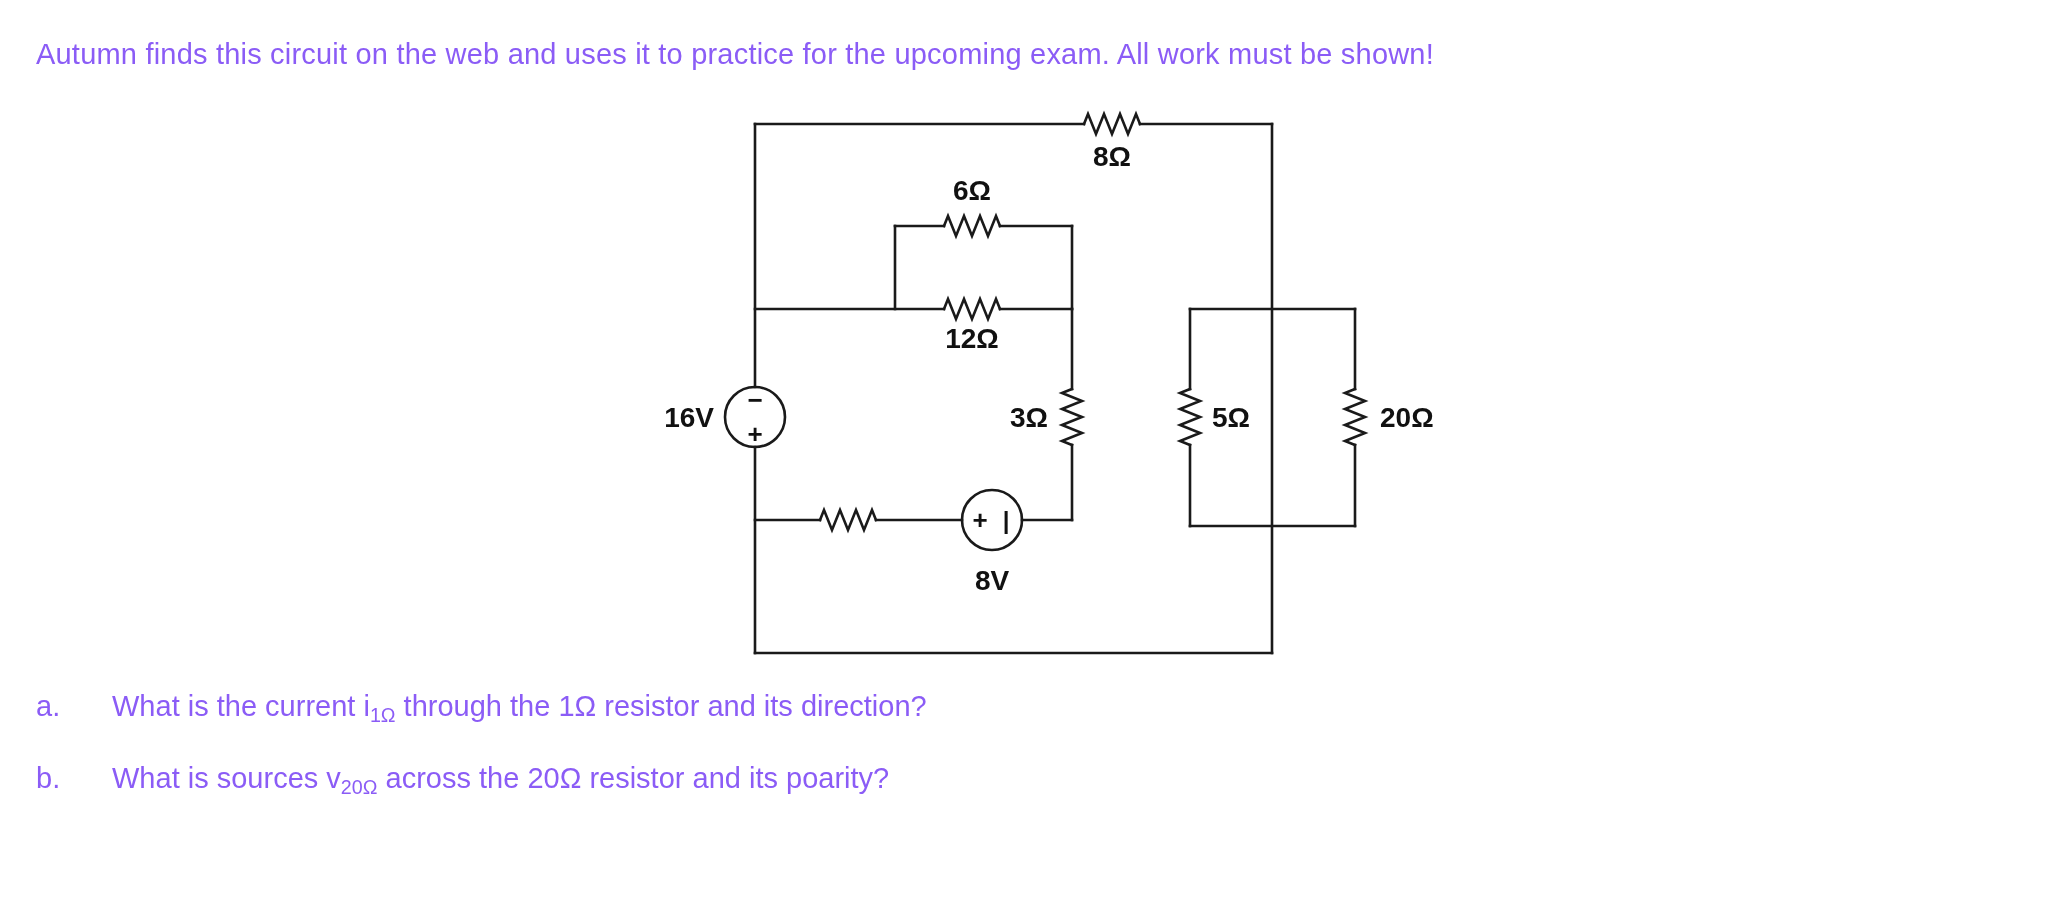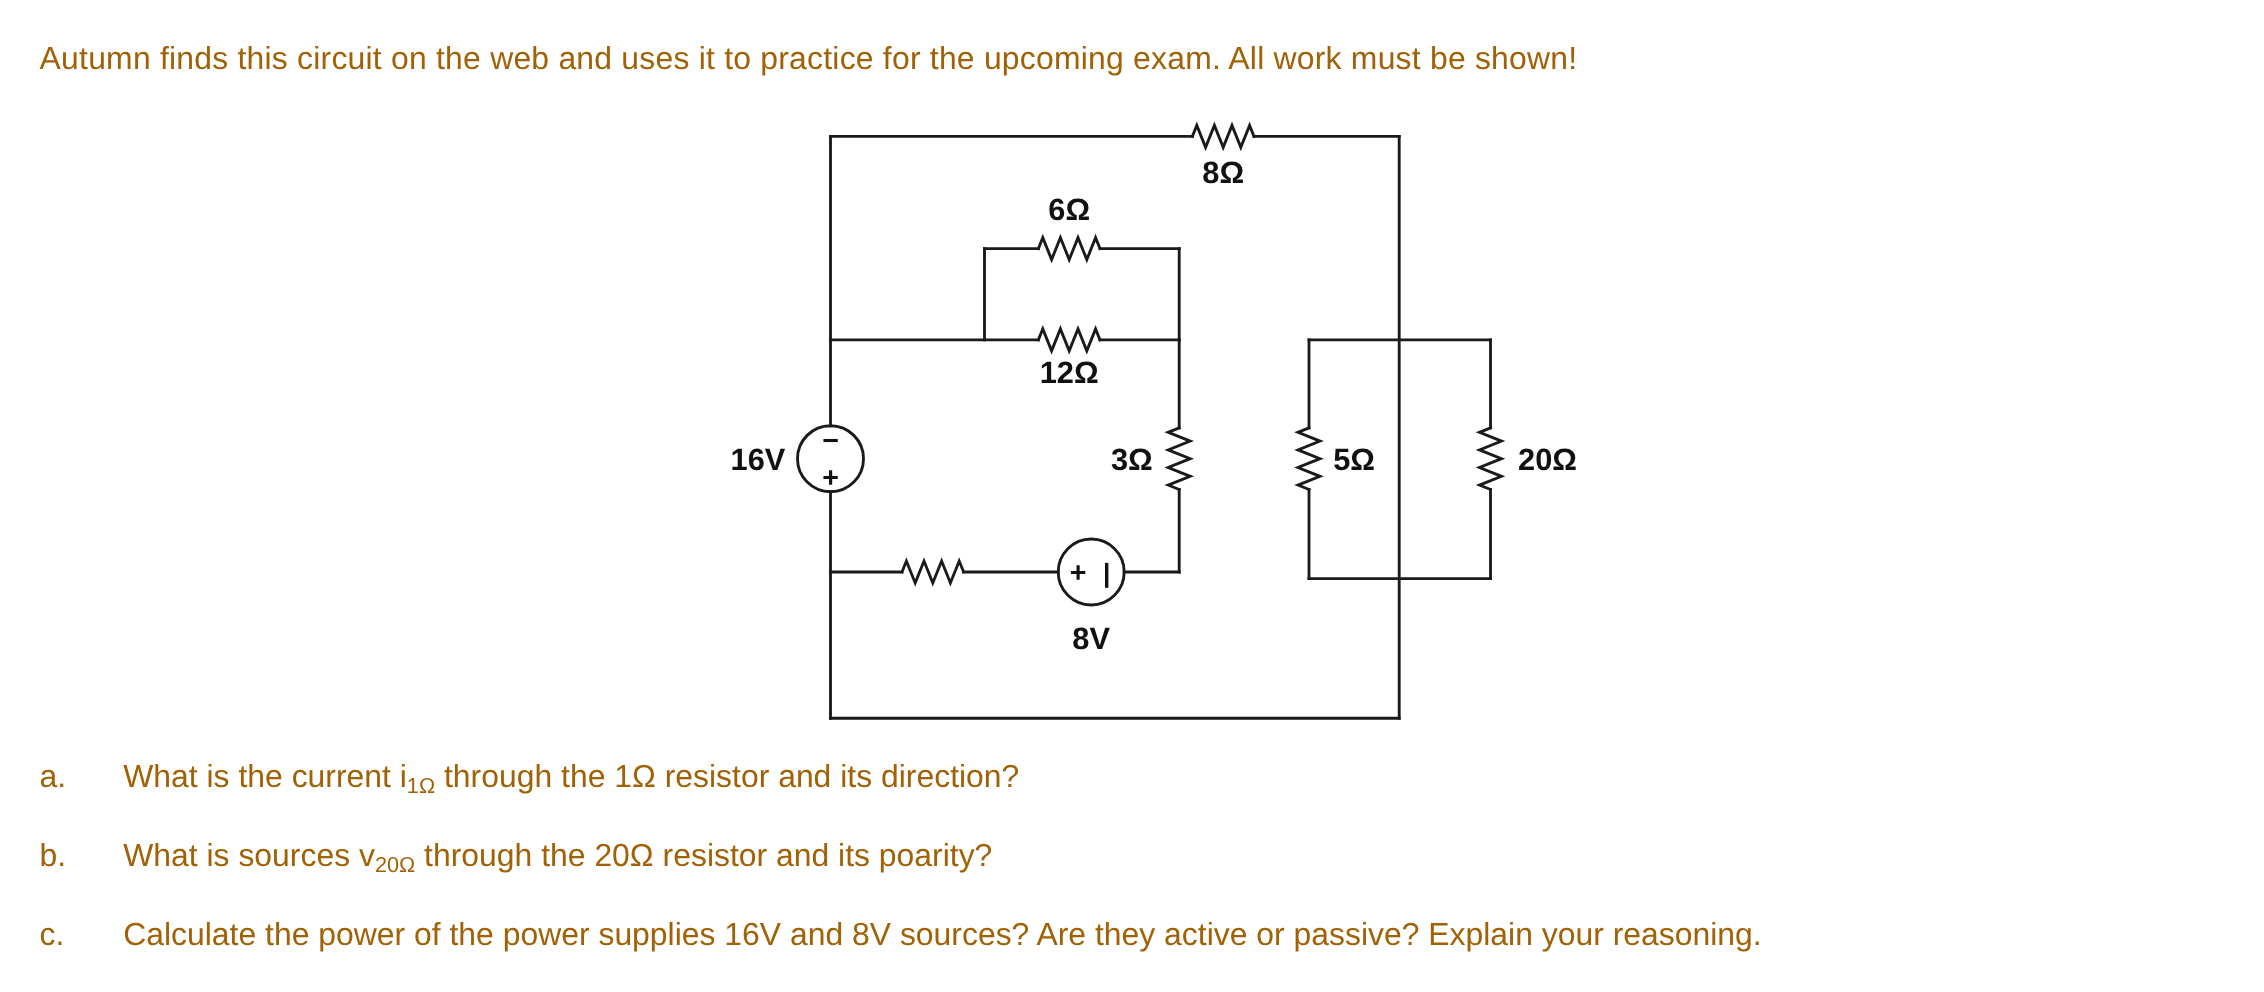--- a/index.html
+++ b/index.html
@@ -2,21 +2,21 @@
 <html><head>
 <meta charset="utf-8">
 <style>
   html, body { margin: 0; padding: 0; background: #ffffff; }
   .page {
     position: relative;
     width: 1682px;
     height: 902px;
     background: #ffffff;
     font-family: "Liberation Sans", sans-serif;
-    color: #a16207;
+    color: #8b5cf6;
     overflow: hidden;
   }
   .title {
     position: absolute;
     left: 36px;
     top: 38px;
     font-size: 29px;
     letter-spacing: 0.2px;
   }
   .circuit {
@@ -99,17 +99,16 @@
       <text x="992" y="590" text-anchor="middle">8V</text>
       <text x="755" y="409" text-anchor="middle" font-size="26">−</text>
       <text x="755" y="443" text-anchor="middle" font-size="26">+</text>
       <text x="980" y="529" text-anchor="middle" font-size="26">+</text>
       <text x="1006" y="529" text-anchor="middle" font-size="24">|</text>
     </g>
   </svg>
 
   <div class="question" style="top:690px"><span class="q-label">a.</span><span><span>What is the current i</span><span class="sub">1Ω</span><span> through the 1Ω resistor and its direction?</span></span></div>
 
-  <div class="question" style="top:762px"><span class="q-label">b.</span><span><span>What is sources v</span><span class="sub">20Ω</span><span> through the 20Ω resistor and its poarity?</span></span></div>
+  <div class="question" style="top:762px"><span class="q-label">b.</span><span><span>What is sources v</span><span class="sub">20Ω</span><span> across the 20Ω resistor and its poarity?</span></span></div>
 
-  <div class="question" style="top:834px"><span class="q-label">c.</span><span><span>Calculate the power of the power supplies 16V and 8V sources? Are they active or passive? Explain your reasoning.</span><span class="sub"></span><span></span></span></div>
 
 </div>
 
 </body></html>

